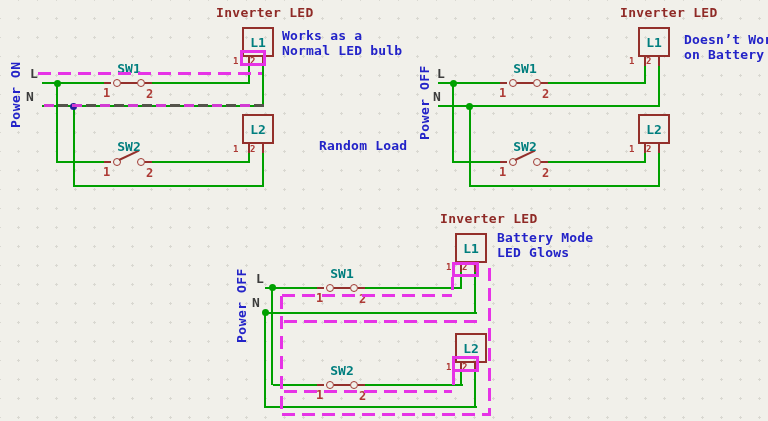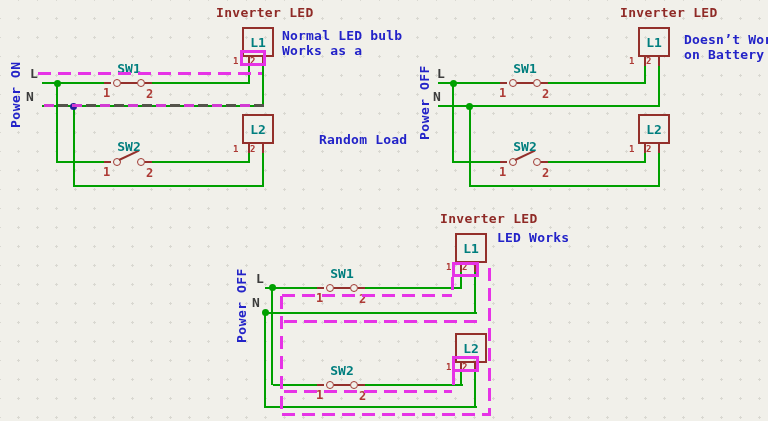--- a/index.html
+++ b/index.html
@@ -104,24 +104,24 @@
   </div>
 
   <div class="dot" style="left:54px;top:80px;"></div>
   <div class="dot blue" style="left:70px;top:103px;"></div>
 
   <div class="dash-h" style="left:38px;top:72px;width:224px;"></div>
   <div class="hl-box" style="left:240px;top:50px;width:26px;height:16px;"></div>
   <div class="dash-mix" style="left:44px;top:104px;width:220px;"></div>
 
   <div class="note" style="left:282px;top:28px;">
+    <div>Works as a</div>
     <div>Normal LED bulb</div>
-    <div>Works as a</div>
-  </div>
-  <div class="note" style="left:282px;top:132px;padding-left:37px;">
+  </div>
+  <div class="note" style="left:282px;top:138px;padding-left:37px;">
     <div>Random Load</div>
   </div>
 </div>
 
 <div>
   <div class="power" style="left:417px;top:56px;height:84px;">Power OFF</div>
   <div class="net-label" style="left:437px;top:67px;">L</div>
   <div class="net-label" style="left:433px;top:90px;">N</div>
 
   <div class="wh" style="left:438px;top:82px;width:62px;"></div>
@@ -258,15 +258,16 @@
   <div class="dash-h" style="left:282px;top:294px;width:170px;"></div>
   <div class="dash-v" style="left:451px;top:277px;height:18px;"></div>
   <div class="dash-v" style="left:488px;top:268px;height:148px;"></div>
   <div class="dash-h" style="left:282px;top:413px;width:209px;"></div>
   <div class="dash-v" style="left:280px;top:296px;height:118px;"></div>
   <div class="dash-h" style="left:284px;top:320px;width:200px;"></div>
   <div class="dash-h" style="left:284px;top:390px;width:168px;"></div>
   <div class="dash-v" style="left:452px;top:372px;height:18px;"></div>
 
   <div class="note" style="left:497px;top:230px;">
-    <div>LED Works</div>
+    <div>Battery Mode</div>
+    <div>LED Glows</div>
   </div>
 </div>
 
 </body></html>

